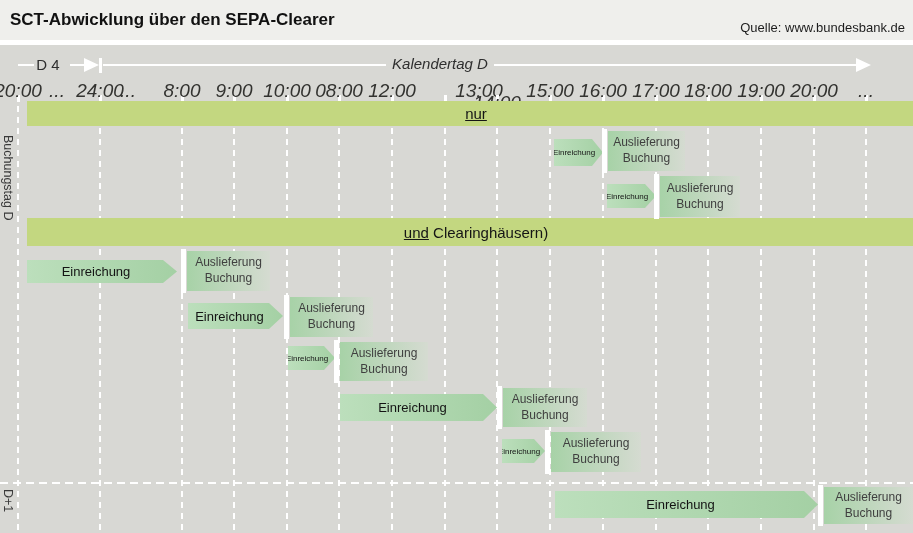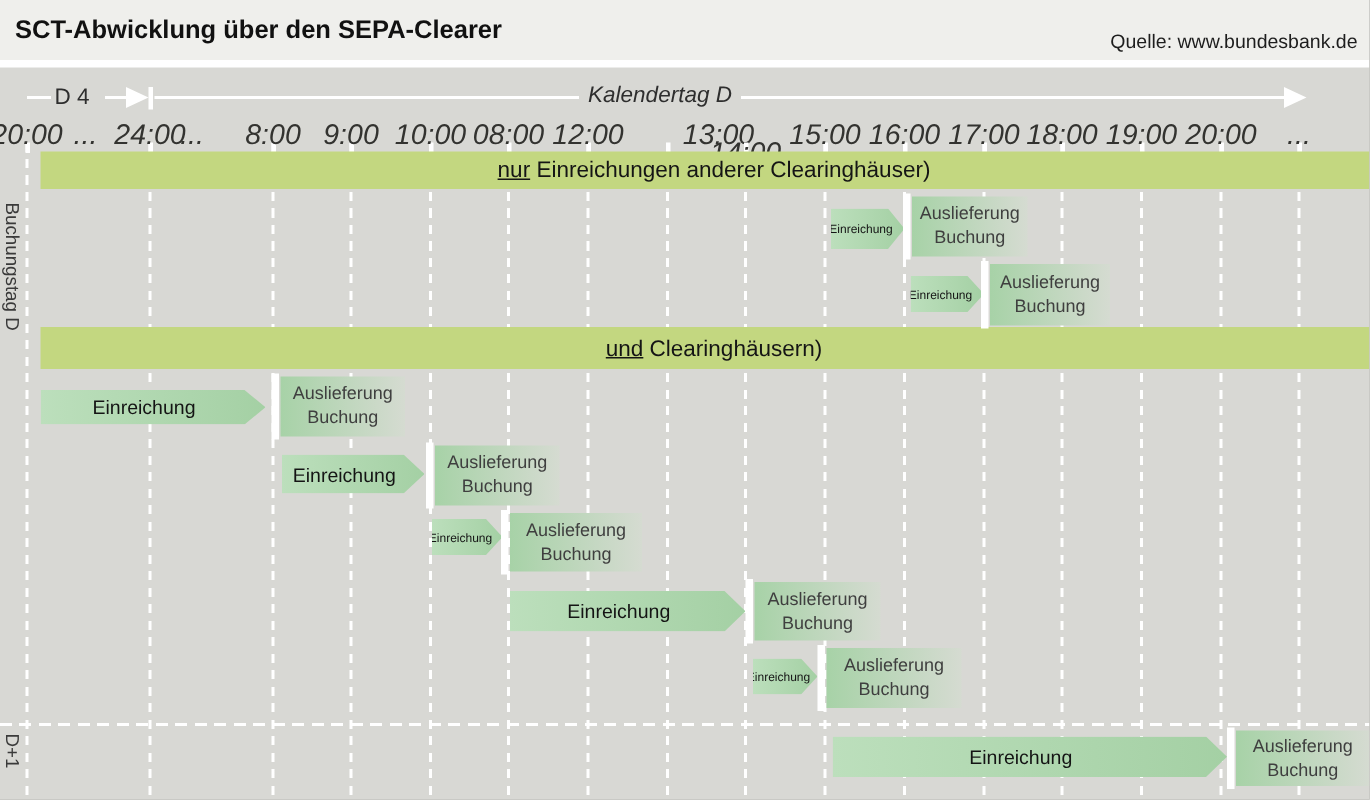--- a/index.html
+++ b/index.html
@@ -116,21 +116,21 @@
       <div class="tickmark" style="left: 760px;"></div>
       <div class="tlabel" style="left: 761px;">19:00</div>
       <div class="gridline" style="left: 813px;"></div>
       <div class="tickmark" style="left: 813px;"></div>
       <div class="tlabel" style="left: 814px;">20:00</div>
       <div class="gridline" style="left: 865px;"></div>
       <div class="tickmark" style="left: 865px;"></div>
       <div class="tlabel" style="left: 866px;">...</div>
     </div>
 
-  <div class="band band1"><span class="u">nur</span><span> Einreichungen anderer Clearinghäuser)</span></div>
+  <div class="band band1"><span class="u">nur</span></div>
   <div class="band band2"><span class="u">und</span><span> Clearinghäusern)</span></div>
 
   <div id="rows-layer">
       <div class="arrow small" style="left: 554px; top: 139px; width: 49px; height: 27px;">Einreichung</div>
       <div class="gapbar" style="left: 602px; top: 129px; height: 44px;"></div>
       <div class="obox" style="left: 608px; top: 131px; width: 77px; height: 40px;">
         <span>Auslieferung</span>
         <span>Buchung</span>
       </div>
       <div class="arrow small" style="left: 607px; top: 184px; width: 49px; height: 24px;">Einreichung</div>

